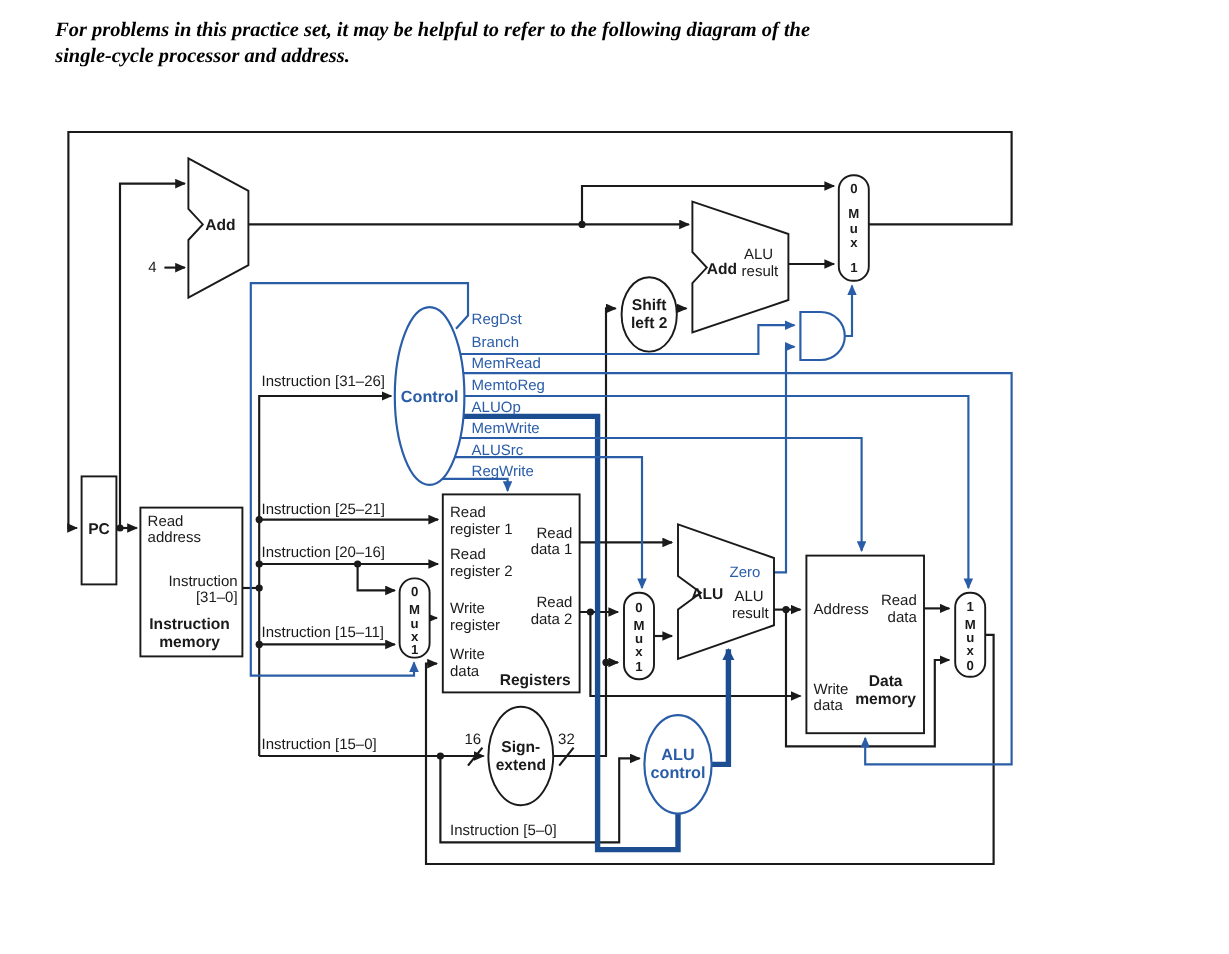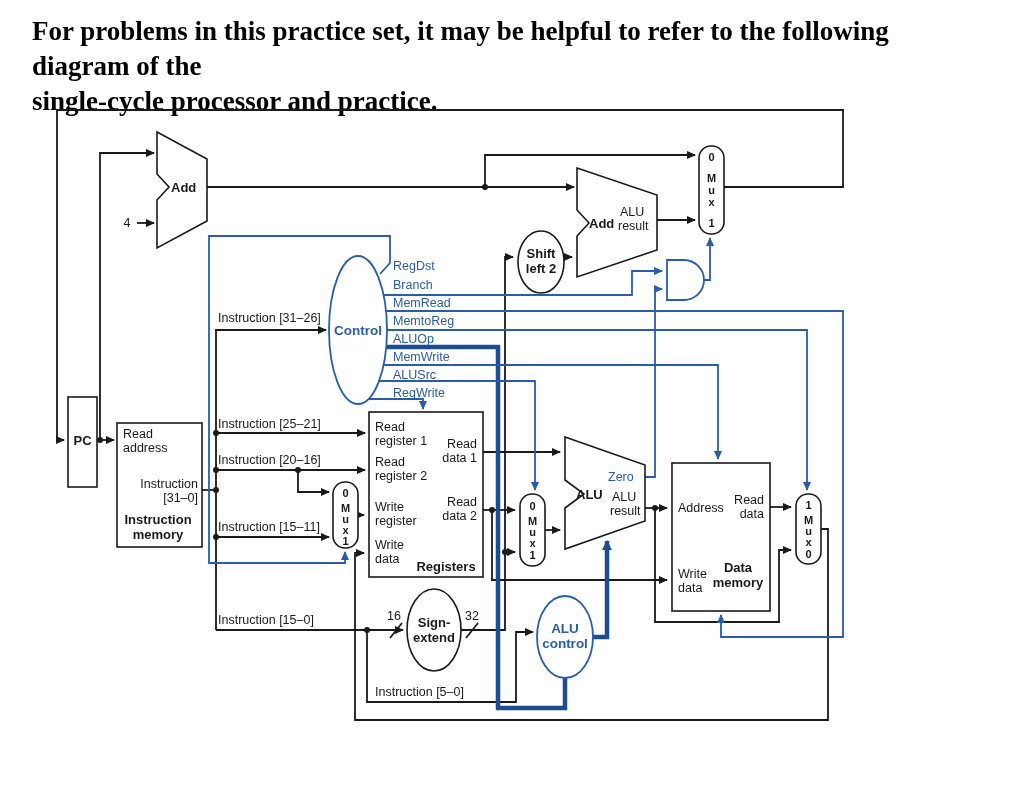--- a/index.html
+++ b/index.html
@@ -1,19 +1,19 @@
 <!DOCTYPE html>
 <html><head>
 <meta charset="utf-8">
 <style>
   html,body{margin:0;padding:0;background:#ffffff;}
   .page{width:1024px;height:795px;position:relative;background:#fff;overflow:hidden;}
-  .hdr{position:absolute;left:32px;top:14px;width:940px;
-       font-family:"Liberation Serif",serif;font-weight:bold;font-size:27px;
-       line-height:1.3;color:#000;}
+  .hdr{position:absolute;left:46px;top:14px;width:940px;
+       font-family:"Liberation Serif",serif;font-weight:bold;font-size:17px;
+       line-height:1.3;color:#000;font-style:italic;}
   svg{position:absolute;left:0;top:0;}
   svg text{font-family:"Liberation Sans",sans-serif;fill:#1a1a1a;}
   .lbl{font-size:12.5px;}
   .lblb{font-size:13px;font-weight:bold;}
   .sig{font-size:12.5px;fill:#2a5da8;}
   .ctl{font-size:13.5px;font-weight:bold;fill:#2a5da8;}
   .muxt{font-size:11px;font-weight:bold;}
   .wire{stroke:#1a1a1a;stroke-width:1.8;fill:none;}
   .bwire{stroke:#2a5da8;stroke-width:1.8;fill:none;}
   .twire{stroke:#1c4d90;stroke-width:4.5;fill:none;}
@@ -21,21 +21,21 @@
   .bblk{fill:#ffffff;stroke:#2a5da8;stroke-width:1.8;}
   .dot{fill:#1a1a1a;stroke:none;}
 </style>
 </head>
 <body>
 
 <div class="page">
 
   <div class="hdr">
     <div>For problems in this practice set, it may be helpful to refer to the following diagram of the</div>
-    <div>single-cycle processor and practice.</div>
+    <div>single-cycle processor and address.</div>
   </div>
 
   <svg width="1024" height="795" viewBox="0 0 1024 795">
     <defs>
       <marker id="ab" markerUnits="userSpaceOnUse" markerWidth="10" markerHeight="9" refX="8" refY="4" orient="auto">
           <path d="M0,0 L9,4 L0,8 z" fill="#1a1a1a"></path>
         </marker>
       <marker id="au" markerUnits="userSpaceOnUse" markerWidth="10" markerHeight="9" refX="8" refY="4" orient="auto">
           <path d="M0,0 L9,4 L0,8 z" fill="#2a5da8"></path>
         </marker>

